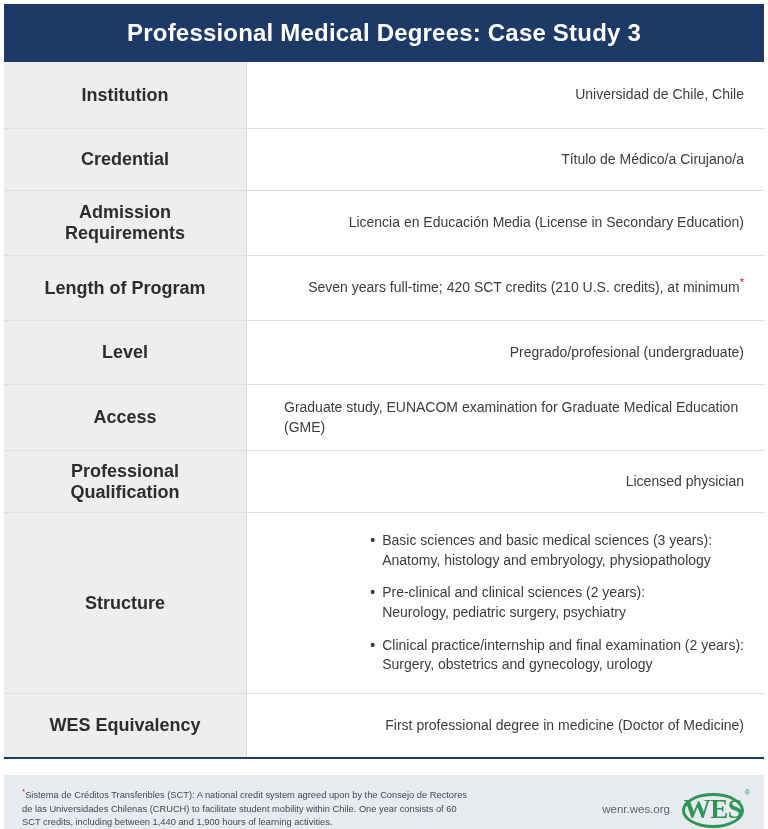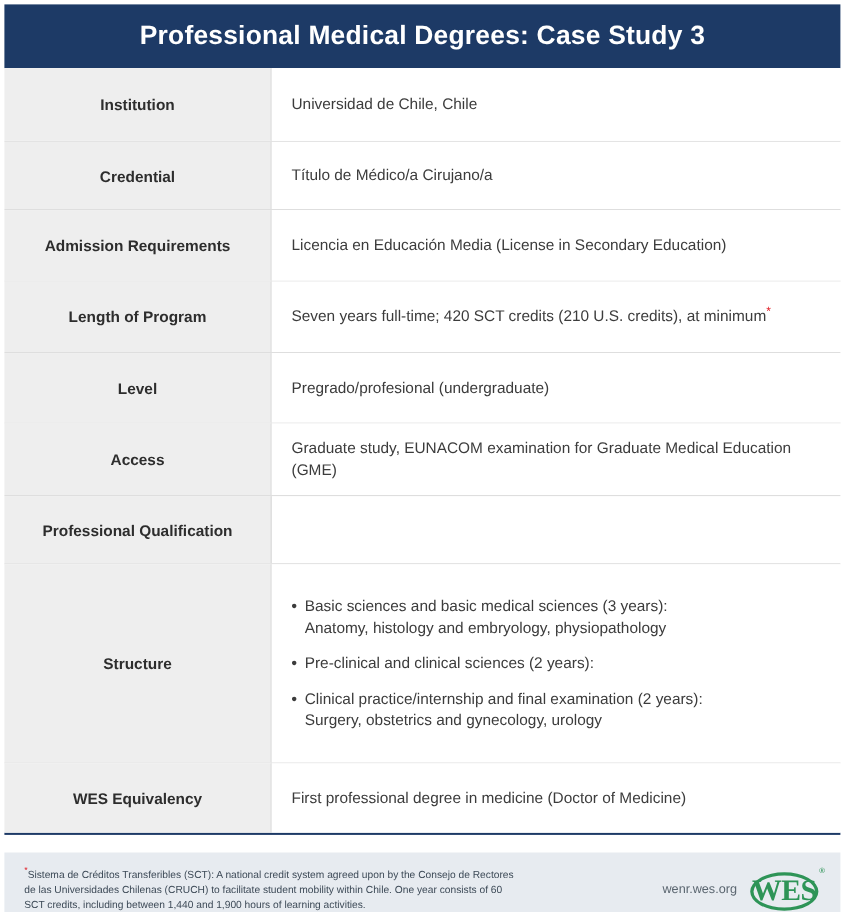--- a/index.html
+++ b/index.html
@@ -28,30 +28,31 @@
   
   .table { margin: 0 4px; background: #ffffff; }
   .row { display: flex; border-top: 1px solid #dedede; }
   .row.first { border-top: none; }
   .label-cell {
     width: 243px; flex-shrink: 0;
     background: #eeeeee;
     border-right: 1px solid #d8d8d8;
     display: flex; align-items: center; justify-content: center;
     text-align: center;
-    font-weight: bold; font-size: 14px; color: #2d2d2d;
+    font-weight: bold; font-size: 18px; color: #2d2d2d;
     padding: 0 14px;
   }
   .value-cell {
     flex: 1;
     background: #ffffff;
     display: flex; align-items: center;
     padding: 8px 20px 8px 18px;
     font-size: 14px; color: #3c3c3c;
     line-height: 1.38;
+    justify-content: flex-end;
   }
   .italic { }
   .red-sup {
     color: #e01a22;
     font-size: 11px;
     vertical-align: super;
     line-height: 0;
   }
   .wrap-limit { max-width: 460px; }
 
@@ -171,37 +172,41 @@
 
     <div class="row" style="height:66px">
       <div class="label-cell">Access</div>
       <div class="value-cell">
         <div class="wrap-limit"><span>Graduate study, EUNACOM examination for Graduate Medical Education (GME)</span></div>
       </div>
     </div>
 
     <div class="row" style="height:62px">
       <div class="label-cell">Professional Qualification</div>
+      <div class="value-cell">
+        <div><span>Licensed physician</span></div>
+      </div>
     </div>
 
     <div class="row" style="height:181px">
       <div class="label-cell">Structure</div>
       <div class="value-cell">
         <div class="struct-list">
           <div class="struct-item">
             <span class="bullet">•</span>
             <span class="struct-text">
               <span>Basic sciences and basic medical sciences (3 years):</span><br>
               <span>Anatomy, histology and embryology, physiopathology</span>
             </span>
           </div>
           <div class="struct-item">
             <span class="bullet">•</span>
             <span class="struct-text">
               <span>Pre-clinical and clinical sciences (2 years):</span><br>
+              <span>Neurology, pediatric surgery, psychiatry</span>
             </span>
           </div>
           <div class="struct-item">
             <span class="bullet">•</span>
             <span class="struct-text">
               <span>Clinical practice/internship and final examination (2 years):</span><br>
               <span>Surgery, obstetrics and gynecology, urology</span>
             </span>
           </div>
         </div>

